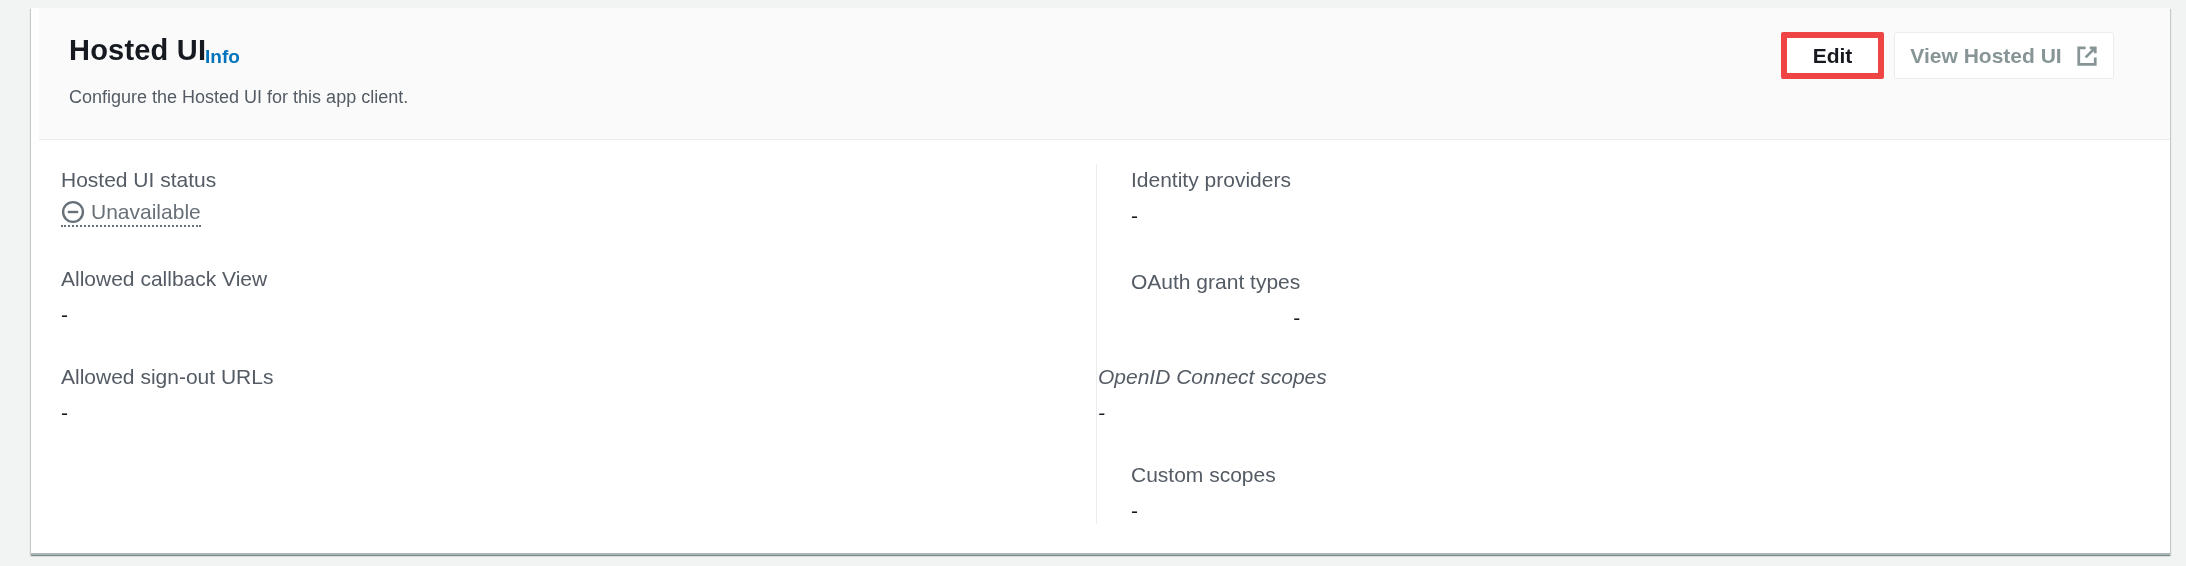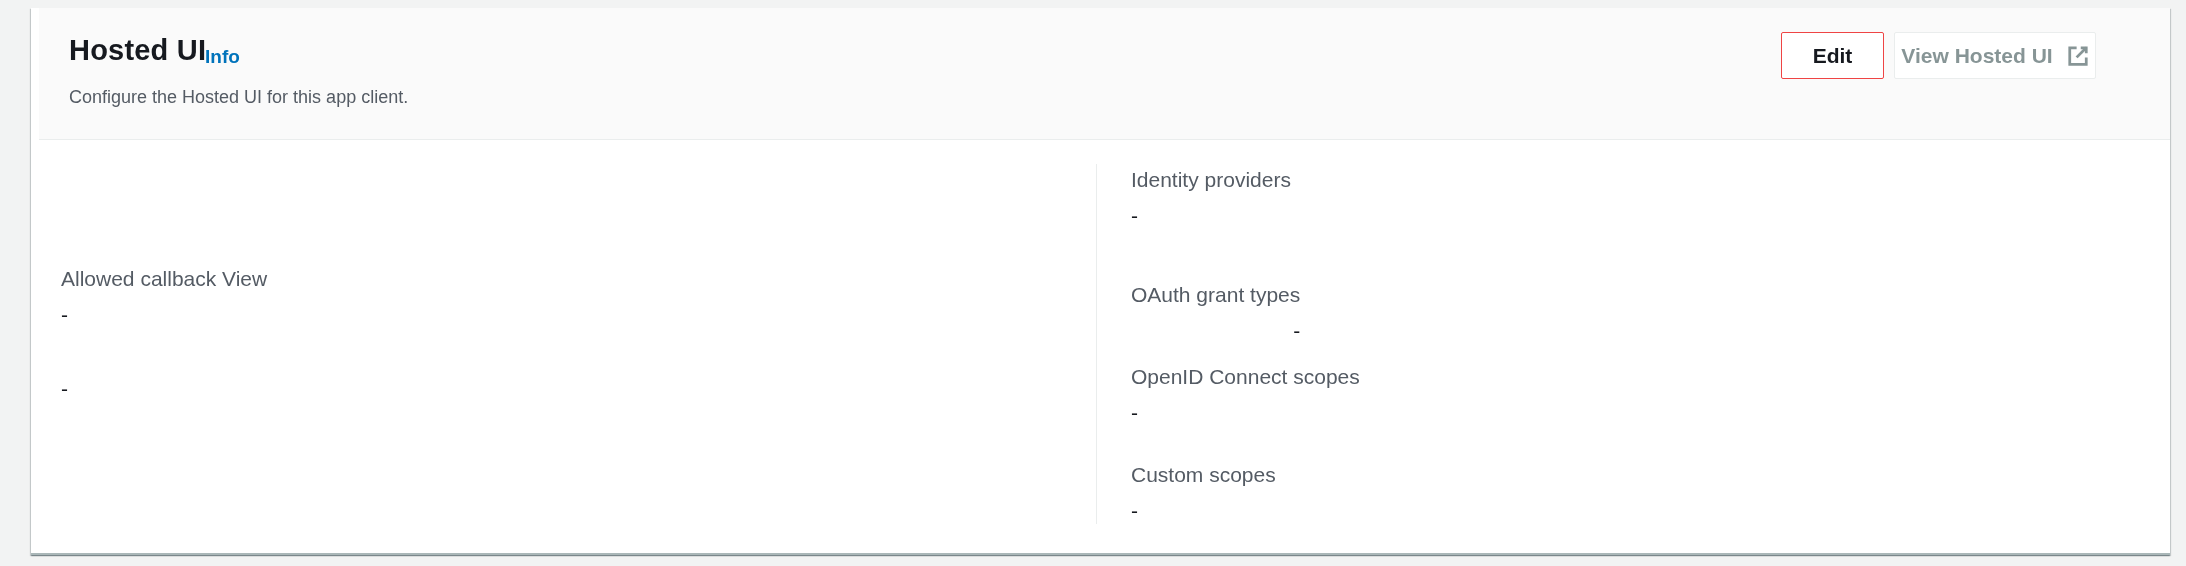--- a/index.html
+++ b/index.html
@@ -39,24 +39,24 @@
   }
   .btn {
     position: absolute; top: 24px; height: 47px;
     box-sizing: border-box; border-radius: 2px;
     font-size: 21px; font-weight: 700;
     display: flex; align-items: center; justify-content: center;
     background: #ffffff; cursor: pointer;
   }
   .btn-edit {
     left: 1742px; width: 103px;
-    border: 1px solid #ef4444; color: #16191f;
+    border: 6px solid #ef4444; color: #16191f;
   }
   .btn-view {
-    left: 1855px; width: 202px;
+    left: 1855px; width: 220px;
     border: 1px solid #eaeded; color: #879596;
     gap: 14px;
   }
   .ext-icon { width: 22px; height: 22px; display: inline-block; }
   .col-divider {
     position: absolute; left: 1065px; top: 156px; width: 1px; height: 360px;
     background: #eaeded;
   }
   .field { position: absolute; }
   .field-label {
@@ -91,43 +91,58 @@
       <span class="ext-icon">
         <svg width="22" height="22" viewBox="0 0 16 16" fill="none" stroke="#879596" stroke-width="2">
           <path d="M10 2h4v4"></path>
           <path d="M14 2L7 9"></path>
           <path d="M7 2H2v12h12V9"></path>
         </svg>
       </span>
     </button>
   </div>
 
+  <div class="field" style="left:30px; top:160px;">
+    <div class="field-label">Hosted UI status</div>
+    <div class="field-value" style="margin-top:8px;">
+      <span class="status">
+        <span class="status-icon">
+          <svg width="24" height="24" viewBox="0 0 16 16" fill="none" stroke="#687078" stroke-width="1.6">
+            <circle cx="8" cy="8" r="6.6"></circle>
+            <path d="M4.5 8h7"></path>
+          </svg>
+        </span>
+        <span>Unavailable</span>
+      </span>
+    </div>
+  </div>
 
   <div class="field" style="left:30px; top:259px;">
     <div class="field-label">Allowed callback View</div>
     <div class="field-value">-</div>
   </div>
 
   <div class="field" style="left:30px; top:357px;">
+    <div class="field-label">Allowed sign-out URLs</div>
     <div class="field-value">-</div>
   </div>
 
   <div class="col-divider"></div>
 
   <div class="field" style="left:1100px; top:160px;">
     <div class="field-label">Identity providers</div>
     <div class="field-value">-</div>
   </div>
 
-  <div class="field" style="left:1100px; top:275px;text-align:right;">
+  <div class="field" style="left:1100px; top:262px;text-align:right;">
     <div class="field-label">OAuth grant types</div>
     <div class="field-value">-</div>
   </div>
 
-  <div class="field" style="left:1100px; top:357px;">
+  <div class="field" style="left:1067px; top:357px;font-style:italic;">
     <div class="field-label">OpenID Connect scopes</div>
     <div class="field-value">-</div>
   </div>
 
   <div class="field" style="left:1100px; top:455px;">
     <div class="field-label">Custom scopes</div>
     <div class="field-value">-</div>
   </div>
 </div>
 

